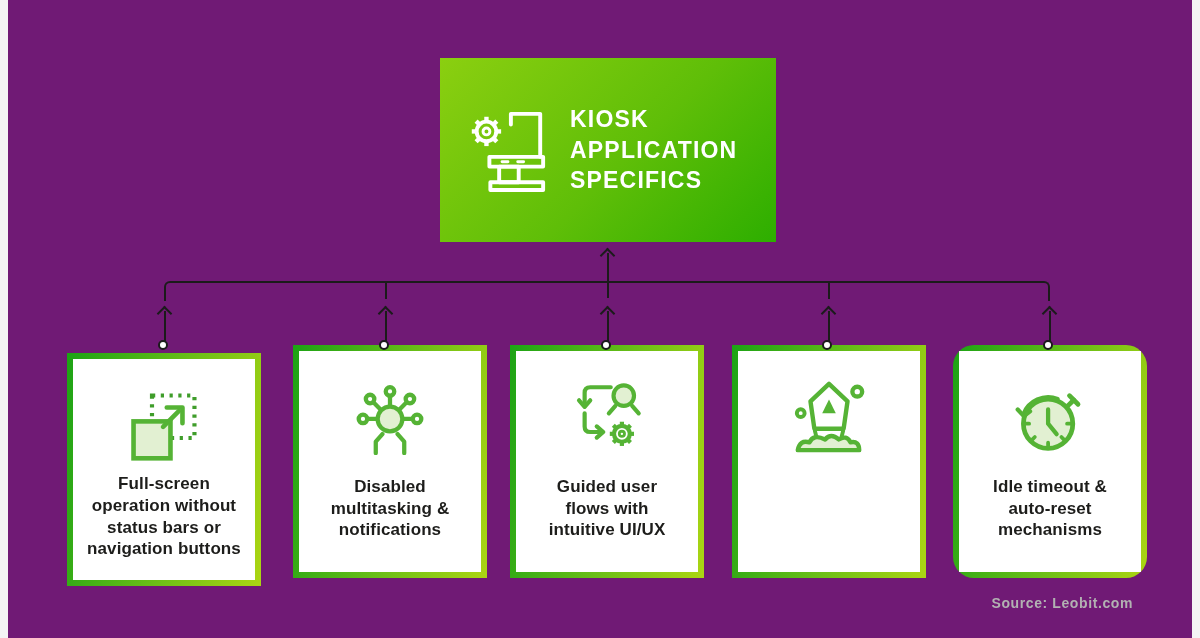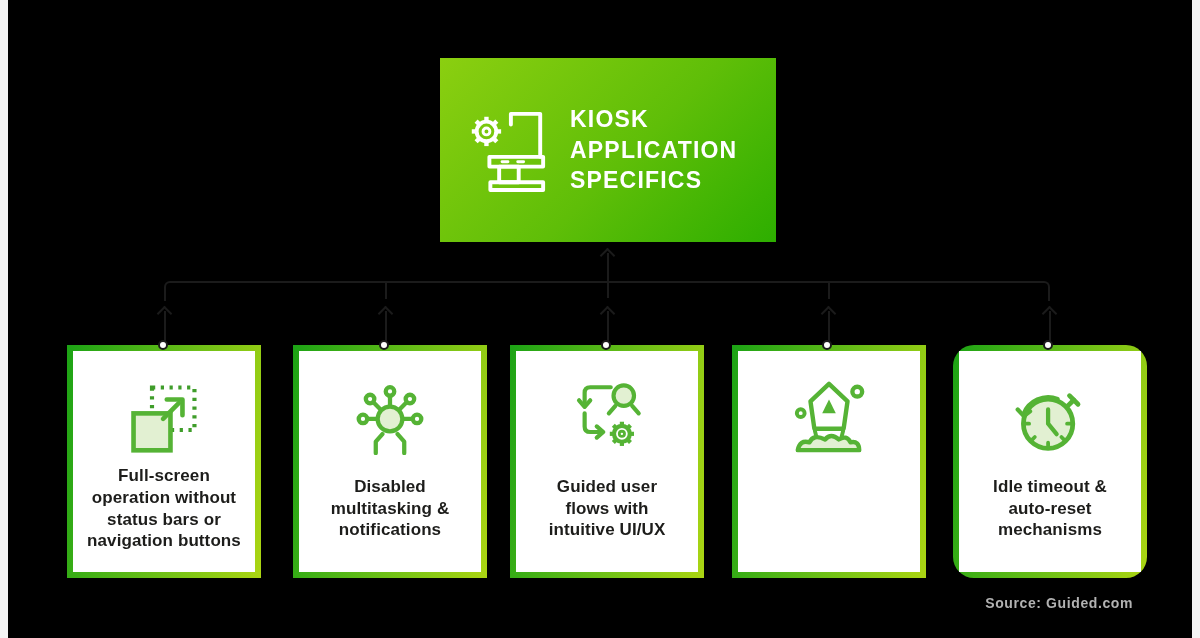--- a/index.html
+++ b/index.html
@@ -1,18 +1,18 @@
 <!DOCTYPE html>
 <html><head>
 <meta charset="utf-8">
 <style>
   * { margin:0; padding:0; box-sizing:border-box; }
   html,body { background:#f4f4f4; }
   .stage {
-    position:relative; width:1184px; height:638px; background:#000000;
+    position:relative; width:1184px; height:638px; background:#701a75;
     font-family:"Liberation Sans", sans-serif; overflow:hidden; margin:0 auto;
   }
   
   .header {
     position:absolute; left:432px; top:58px; width:336px; height:184px;
     background:linear-gradient(135deg,#8bcf10 0%,#5fbe08 55%,#2dae00 100%);
     display:flex; align-items:center; padding:0 24px 0 26px; gap:24px;
   }
   .header svg { flex:0 0 auto; }
   .header-title {
@@ -118,21 +118,21 @@
   <div class="node" style="left:593px;  top:340px;"></div>
 
   <div class="chev" style="left:815px;  top:308px;"></div>
   <div class="shaft" style="left:820px;  top:311px; height:33px;"></div>
   <div class="node" style="left:814px;  top:340px;"></div>
 
   <div class="chev" style="left:1036px; top:308px;"></div>
   <div class="shaft" style="left:1041px; top:311px; height:33px;"></div>
   <div class="node" style="left:1035px; top:340px;"></div>
 
-  <div class="card" style="left:59px;">
+  <div class="card" style="left:59px;margin-top:8px;">
     <div class="card-inner">
       <div class="card-icon">
         <svg width="72" height="72" viewBox="0 0 78 78">
           <rect x="26" y="6" width="46" height="46" fill="none" stroke="#3f9d2a" stroke-width="4.5" stroke-dasharray="3.5 6"></rect>
           <rect x="6" y="34" width="40" height="40" fill="#e2f0d2" stroke="#55b335" stroke-width="5"></rect>
           <line class="gl" stroke-width="5" x1="38" y1="40" x2="55" y2="23"></line>
           <path class="gl" stroke-width="5" d="M42 19 H59 V36"></path>
         </svg>
       </div>
       <div class="card-label">Full-screen
@@ -240,15 +240,15 @@
             <path d="M8 31 L14.5 38 L21 33" stroke-width="4.5"></path>
           </g>
         </svg>
       </div>
       <div class="card-label">Idle timeout &amp;
 auto-reset
 mechanisms</div>
     </div>
   </div>
 
-  <div class="source">Source: Guided.com</div>
+  <div class="source">Source: Leobit.com</div>
 
 </div>
 
 </body></html>

